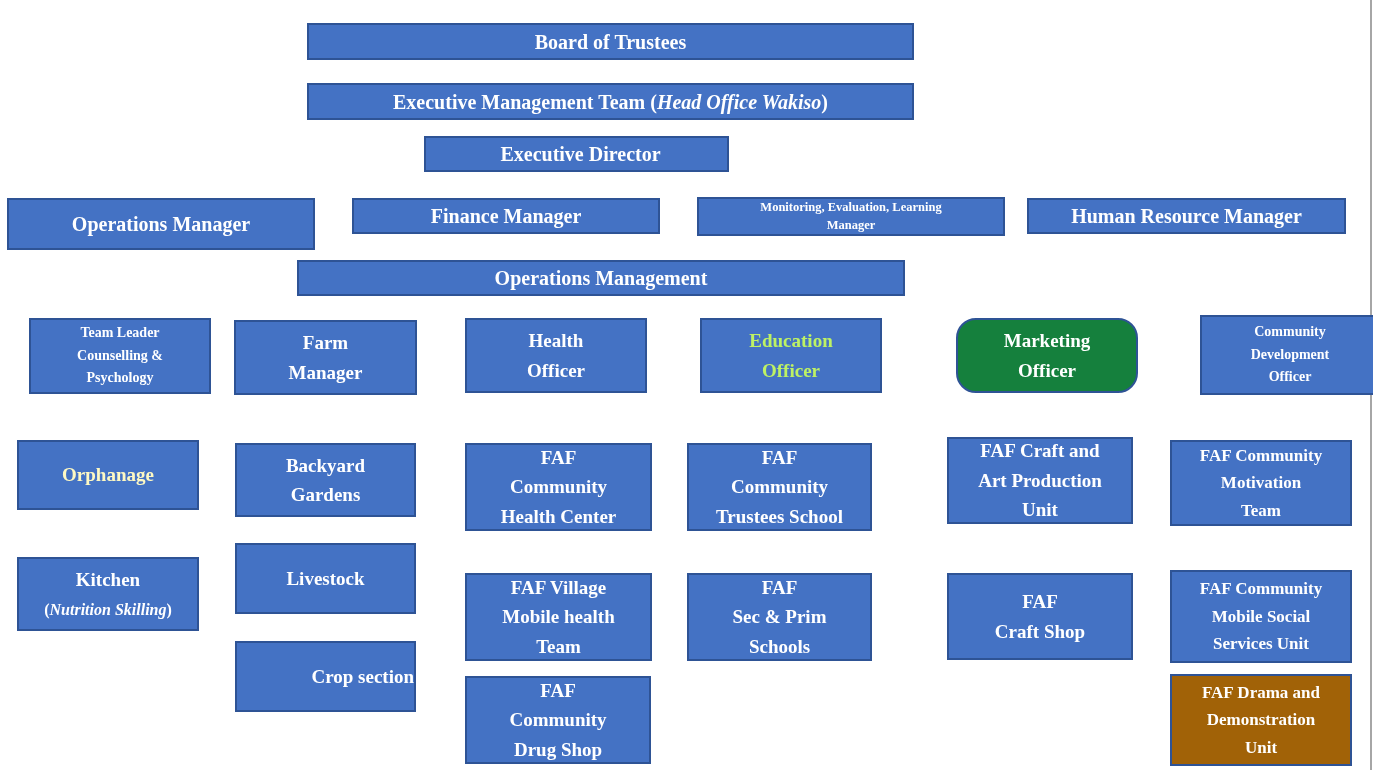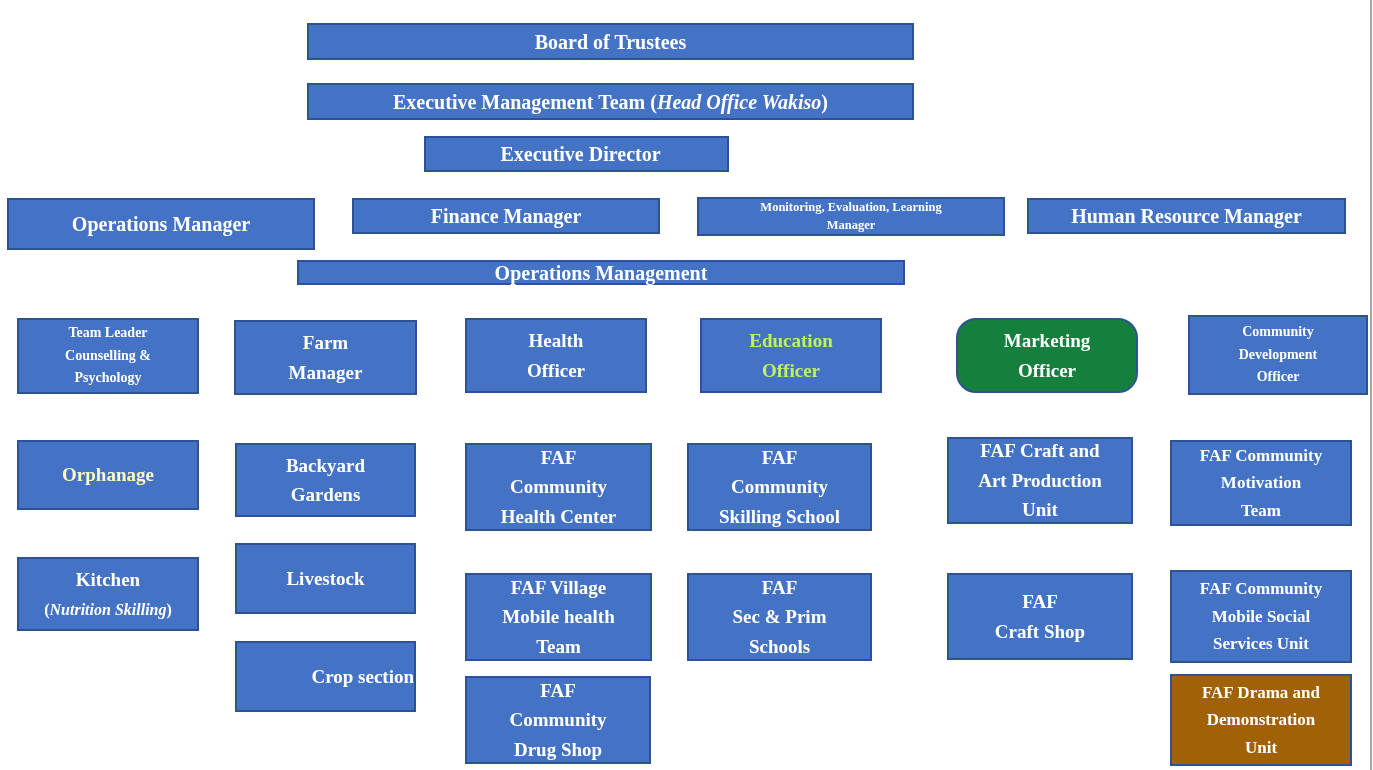--- a/index.html
+++ b/index.html
@@ -27,21 +27,21 @@
     align-items: center;
     justify-content: center;
     text-align: center;
     font-weight: bold;
   }
   .node .line { white-space: nowrap; }
   .it  { font-style: italic; }
   .lg  { font-size: 20px;   line-height: 1.3;  }
   .md  { font-size: 19px;   line-height: 1.55; }
   .md2 { font-size: 17px;   line-height: 1.62; }
-  .sm  { font-size: 14px;   line-height: 1.6;  }
+  .sm  { font-size: 14px;   line-height: 1.6; margin-left: 12px;  }
   .xs  { font-size: 12.5px; line-height: 1.4;  }
   .sub { font-size: 16px; }
 </style>
 </head>
 <body>
 
 <div class="canvas" style="background: rgb(255, 255, 255);">
   <div class="page-edge-right" style="background: rgb(166, 166, 166);"></div>
   <div id="nodes">
       <div class="node lg" style="left: 307px; top: 23px; width: 607px; height: 37px; background: rgb(68, 114, 196); border-color: rgb(46, 83, 149); color: rgb(255, 255, 255);">
@@ -59,21 +59,21 @@
       <div class="node lg" style="left: 352px; top: 198px; width: 308px; height: 36px; background: rgb(68, 114, 196); border-color: rgb(46, 83, 149); color: rgb(255, 255, 255);">
         <div class="line"><span>Finance Manager</span></div>
       </div>
       <div class="node xs" style="left: 697px; top: 197px; width: 308px; height: 39px; background: rgb(68, 114, 196); border-color: rgb(46, 83, 149); color: rgb(255, 255, 255);">
         <div class="line"><span>Monitoring, Evaluation, Learning</span></div>
         <div class="line"><span>Manager</span></div>
       </div>
       <div class="node lg" style="left: 1027px; top: 198px; width: 319px; height: 36px; background: rgb(68, 114, 196); border-color: rgb(46, 83, 149); color: rgb(255, 255, 255);">
         <div class="line"><span>Human Resource Manager</span></div>
       </div>
-      <div class="node lg" style="left: 297px; top: 260px; width: 608px; height: 25px; background: rgb(68, 114, 196); border-color: rgb(46, 83, 149); color: rgb(255, 255, 255);">
+      <div class="node lg" style="left: 297px; top: 260px; width: 608px; height: 36px; background: rgb(68, 114, 196); border-color: rgb(46, 83, 149); color: rgb(255, 255, 255);">
         <div class="line"><span>Operations Management</span></div>
       </div>
       <div class="node sm" style="left: 17px; top: 318px; width: 182px; height: 76px; background: rgb(68, 114, 196); border-color: rgb(46, 83, 149); color: rgb(255, 255, 255);">
         <div class="line"><span>Team Leader</span></div>
         <div class="line"><span>Counselling &amp;</span></div>
         <div class="line"><span>Psychology</span></div>
       </div>
       <div class="node md" style="left: 234px; top: 320px; width: 183px; height: 75px; background: rgb(68, 114, 196); border-color: rgb(46, 83, 149); color: rgb(255, 255, 255);">
         <div class="line"><span>Farm</span></div>
         <div class="line"><span>Manager</span></div>
@@ -103,21 +103,21 @@
         <div class="line"><span>Gardens</span></div>
       </div>
       <div class="node md" style="left: 465px; top: 443px; width: 187px; height: 88px; background: rgb(68, 114, 196); border-color: rgb(46, 83, 149); color: rgb(255, 255, 255);">
         <div class="line"><span>FAF</span></div>
         <div class="line"><span>Community</span></div>
         <div class="line"><span>Health Center</span></div>
       </div>
       <div class="node md" style="left: 687px; top: 443px; width: 185px; height: 88px; background: rgb(68, 114, 196); border-color: rgb(46, 83, 149); color: rgb(255, 255, 255);">
         <div class="line"><span>FAF</span></div>
         <div class="line"><span>Community</span></div>
-        <div class="line"><span>Skilling School</span></div>
+        <div class="line"><span>Trustees School</span></div>
       </div>
       <div class="node md" style="left: 947px; top: 437px; width: 186px; height: 87px; background: rgb(68, 114, 196); border-color: rgb(46, 83, 149); color: rgb(255, 255, 255);">
         <div class="line"><span>FAF Craft and</span></div>
         <div class="line"><span>Art Production</span></div>
         <div class="line"><span>Unit</span></div>
       </div>
       <div class="node md2" style="left: 1170px; top: 440px; width: 182px; height: 86px; background: rgb(68, 114, 196); border-color: rgb(46, 83, 149); color: rgb(255, 255, 255);">
         <div class="line"><span>FAF Community</span></div>
         <div class="line"><span>Motivation</span></div>
         <div class="line"><span>Team</span></div>

